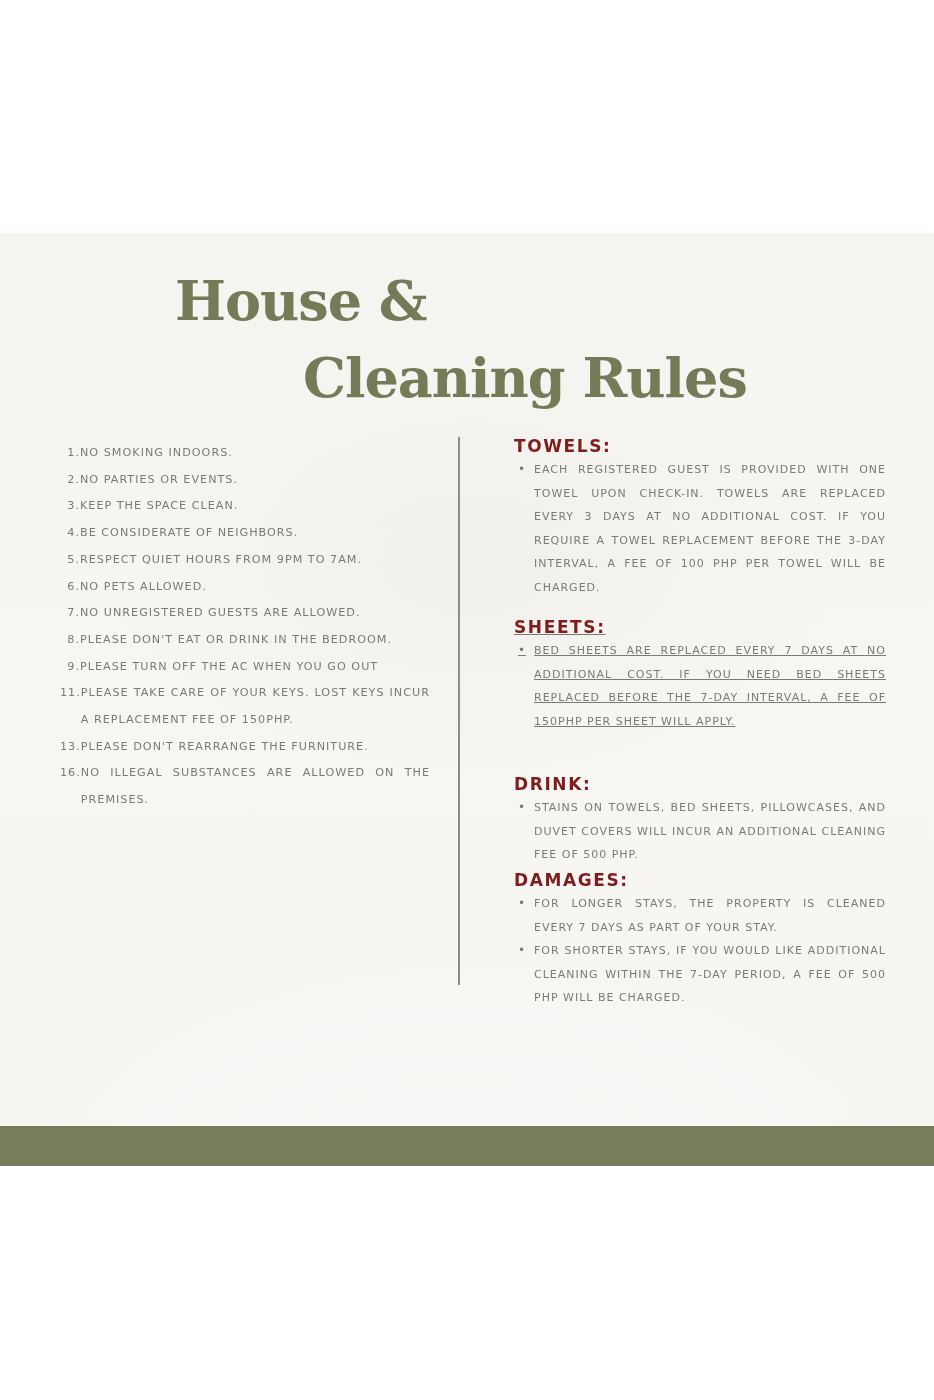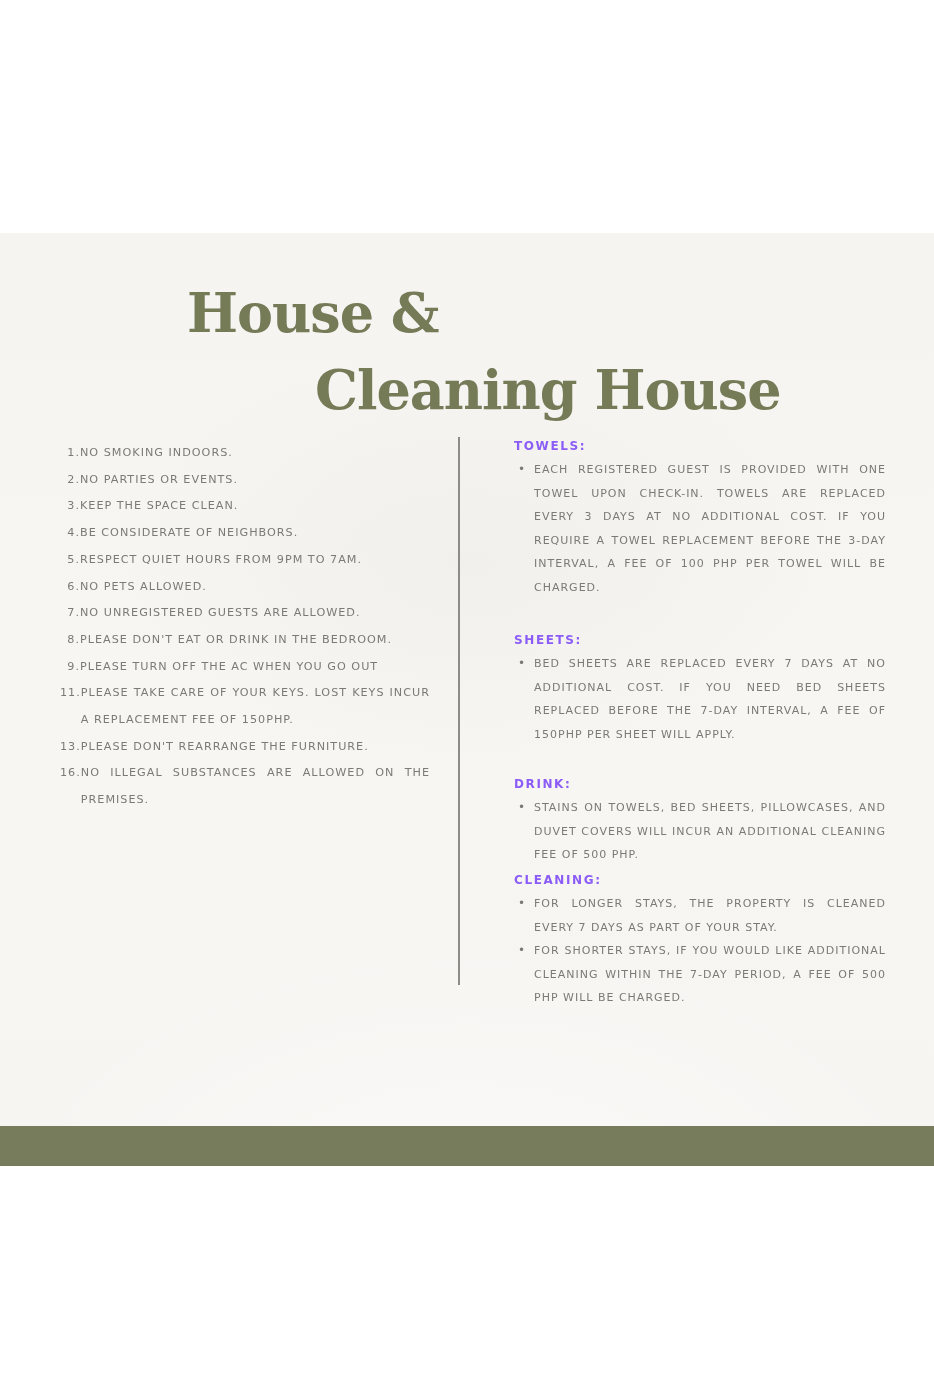--- a/index.html
+++ b/index.html
@@ -32,21 +32,21 @@
       width: 934px;
       height: 40px;
       background: #777d5c;
     }
     .title {
       position: absolute;
       font-family: "DejaVu Serif", "Liberation Serif", serif;
       font-weight: bold;
       color: #757a57;
       letter-spacing: -1px;
-      margin: 12px;
+      margin: 0;
       white-space: nowrap;
     }
     .title-line1 {
       left: 175px;
       top: 266px;
       font-size: 54px;
       line-height: 70px;
     }
     .title-line2 {
       left: 303px;
@@ -94,24 +94,24 @@
       left: 514px;
       top: 436px;
       width: 372px;
       color: #7a7a77;
     }
     .section {
       margin: 0;
     }
     .section h3 {
       margin: 0;
-      font-size: 12px;
+      font-size: 17px;
       font-weight: bold;
       letter-spacing: 1.6px;
-      color: #8b5cf6;
+      color: #7f1d1d;
       line-height: 20px;
     }
     .section ul {
       list-style: none;
       margin: 2px 0 0 0;
       padding: 0;
     }
     .section li {
       display: flex;
       font-size: 11px;
@@ -124,31 +124,31 @@
       padding-left: 4px;
       box-sizing: border-box;
       font-size: 12px;
     }
     .section li .btxt {
       flex: 1;
       text-align: justify;
       text-align-last: left;
     }
     .sec-towels { position: absolute; top: 0; left: 0; width: 372px; }
-    .sec-sheets { position: absolute; top: 194px; left: 0; width: 372px; }
+    .sec-sheets { position: absolute; top: 181px; left: 0; width: 372px; text-decoration: underline; }
     .sec-stains { position: absolute; top: 338px; left: 0; width: 372px; }
     .sec-cleaning { position: absolute; top: 434px; left: 0; width: 372px; }
   </style>
 </head>
 <body>
 
 <div class="card"></div>
 
 <h1 class="title title-line1">House  &amp;</h1>
-<h1 class="title title-line2">Cleaning House</h1>
+<h1 class="title title-line2">Cleaning Rules</h1>
 
 <ol class="rules">
   <li>
       <span class="num">1.</span>
       <span class="txt">NO SMOKING INDOORS.</span>
     </li>
   <li>
       <span class="num">2.</span>
       <span class="txt">NO PARTIES OR EVENTS.</span>
     </li>
@@ -221,21 +221,21 @@
     <h3>DRINK:</h3>
     <ul>
       <li>
           <span class="bullet">•</span>
           <span class="btxt">STAINS ON TOWELS, BED SHEETS, PILLOWCASES, AND DUVET COVERS WILL INCUR AN ADDITIONAL CLEANING FEE OF 500 PHP.</span>
         </li>
     </ul>
   </div>
 
   <div class="section sec-cleaning">
-    <h3>CLEANING:</h3>
+    <h3>DAMAGES:</h3>
     <ul>
       <li>
           <span class="bullet">•</span>
           <span class="btxt">FOR LONGER STAYS, THE PROPERTY IS CLEANED EVERY 7 DAYS AS PART OF YOUR STAY.</span>
         </li>
       <li>
           <span class="bullet">•</span>
           <span class="btxt">FOR SHORTER STAYS, IF YOU WOULD LIKE ADDITIONAL CLEANING WITHIN THE 7-DAY PERIOD, A FEE OF 500 PHP WILL BE CHARGED.</span>
         </li>
     </ul>

